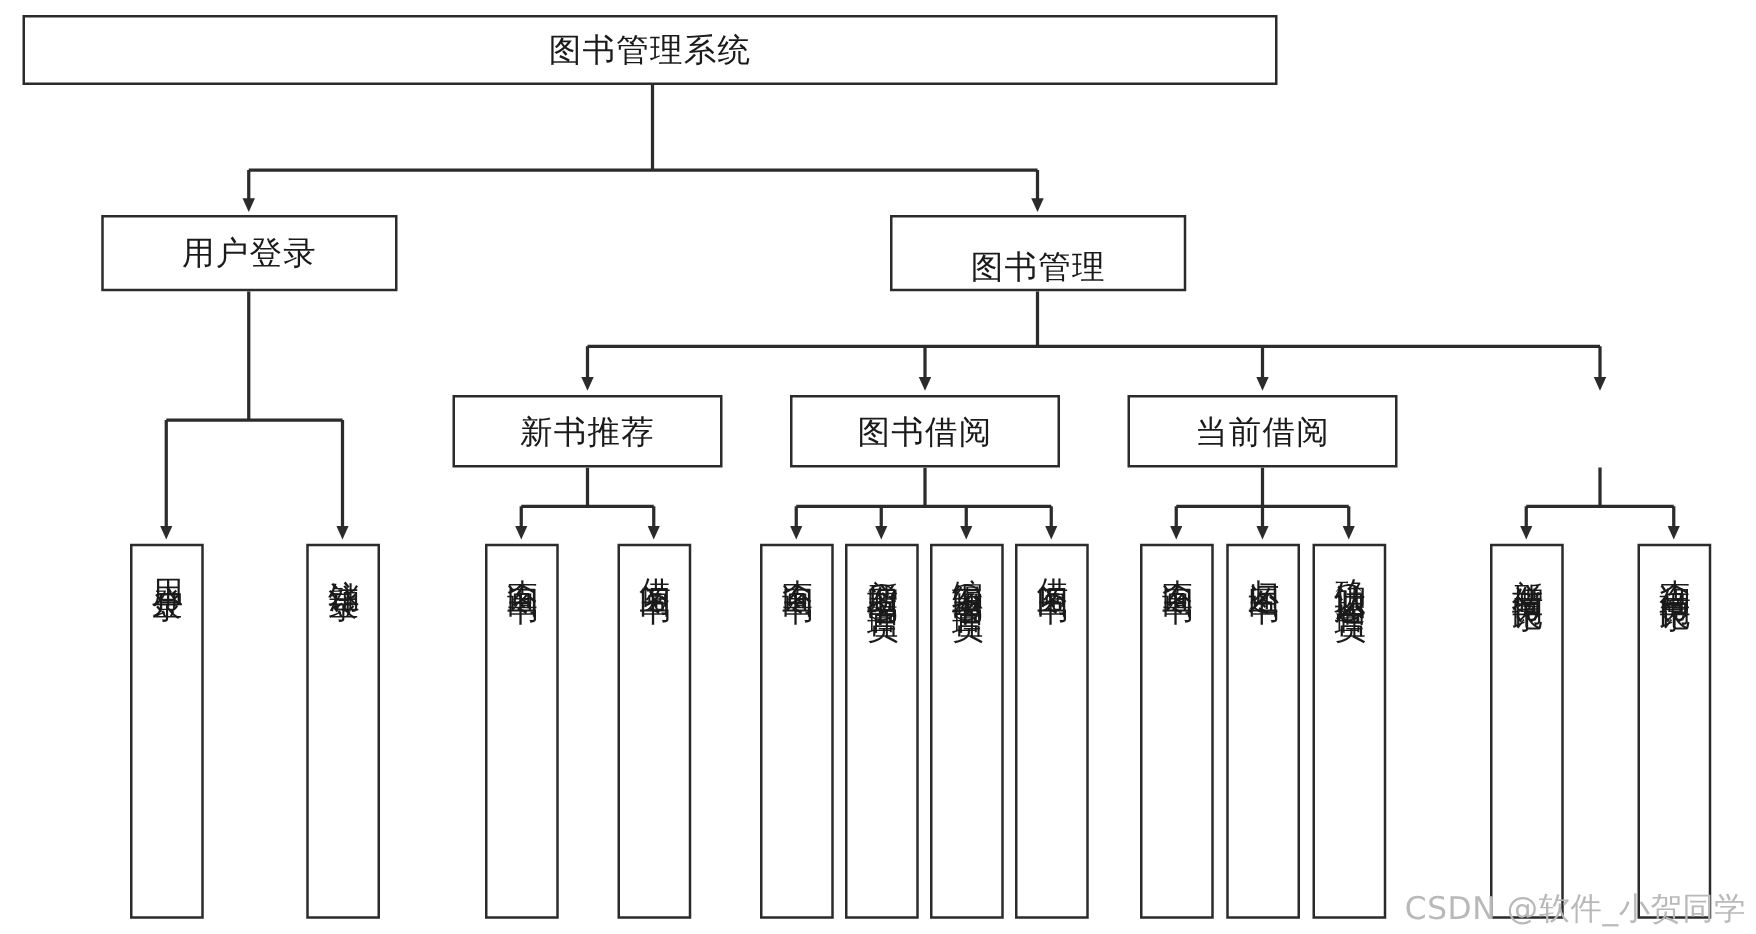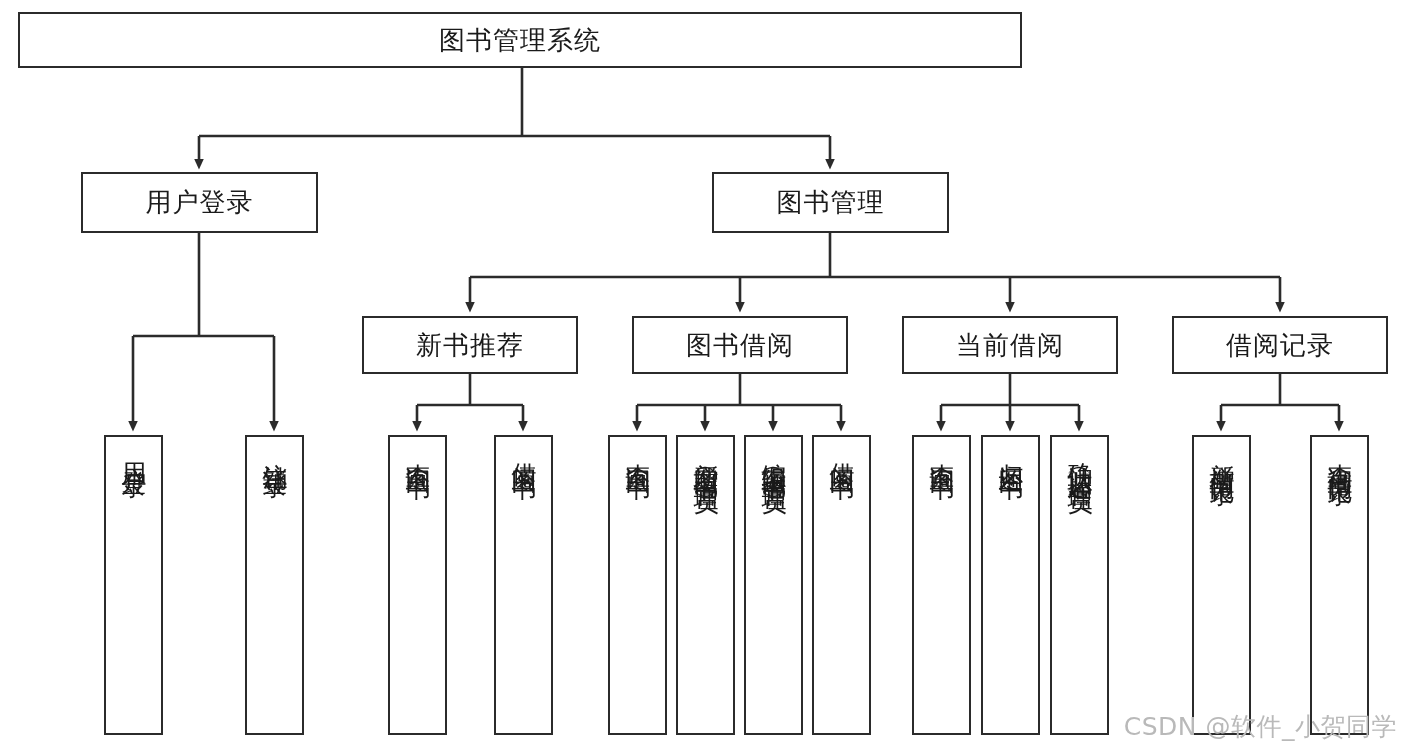--- a/index.html
+++ b/index.html
@@ -117,35 +117,32 @@
     </g>
   </svg>
 
   <div class="node horiz" style="left:18px; top:12px; width:1004px; height:56px;">
     <span>图书管理系统</span>
   </div>
 
   <div class="node horiz" style="left:81px; top:172px; width:237px; height:61px;">
     <span>用户登录</span>
   </div>
-  <div class="node horiz" style="left:712px; top:172px; width:237px; height:61px;">
+  <div class="node horiz" style="left:712px; top:172px; width:237px; height:61px;align-items:flex-end;">
     <span>图书管理</span>
   </div>
 
   <div class="node horiz" style="left:362px; top:316px; width:216px; height:58px;align-items:center;">
     <span>新书推荐</span>
   </div>
   <div class="node horiz" style="left:902px; top:316px; width:216px; height:58px;">
     <span>当前借阅</span>
   </div>
   <div class="node horiz" style="left:632px; top:316px; width:216px; height:58px;">
     <span>图书借阅</span>
-  </div>
-  <div class="node horiz" style="left:1172px; top:316px; width:216px; height:58px;">
-    <span>借阅记录</span>
   </div>
 
   <div class="node vert" style="left:104px; top:435px; width:59px; height:300px;">
     <span class="vert-label">用户登录</span>
   </div>
   <div class="node vert" style="left:245px; top:435px; width:59px; height:300px;">
     <span class="vert-label">注销登录</span>
   </div>
 
   <div class="node vert" style="left:388px; top:435px; width:59px; height:300px;">

